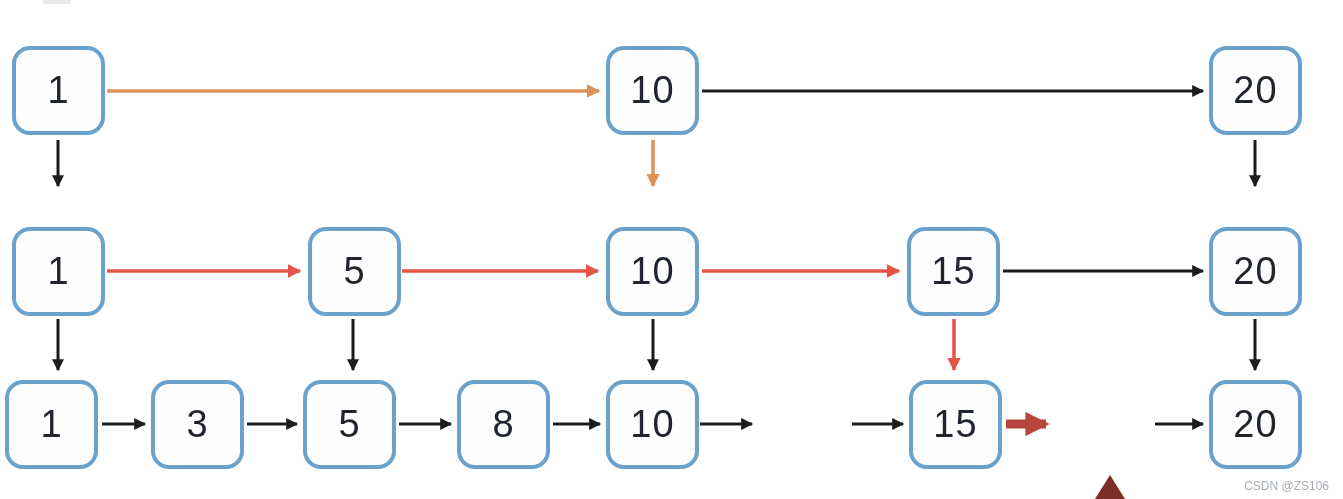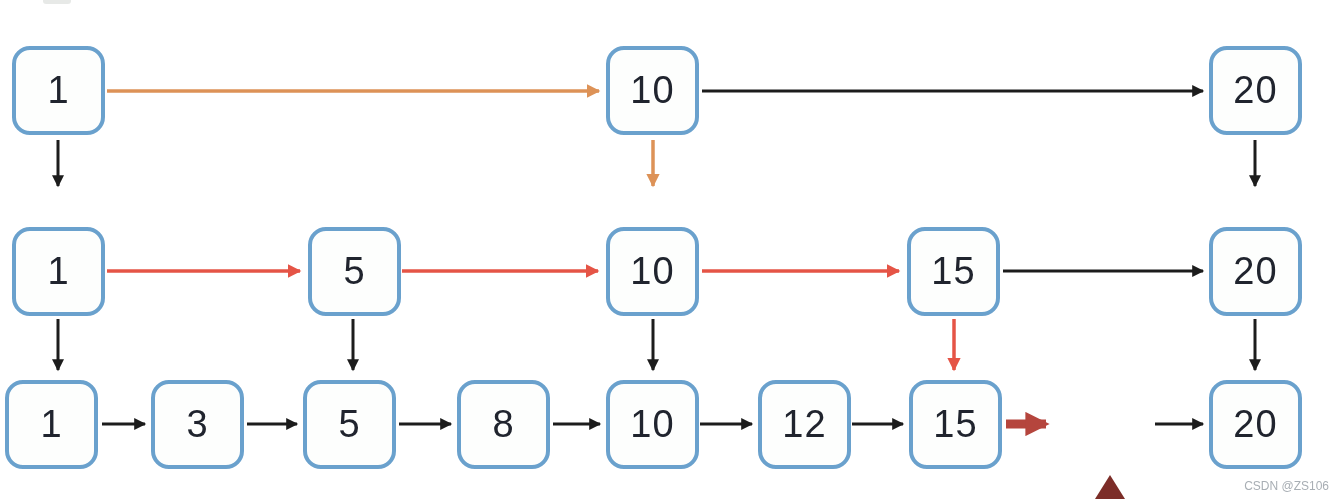--- a/index.html
+++ b/index.html
@@ -104,19 +104,18 @@
   <div class="node" style="left:308px;top:227px">5</div>
   <div class="node" style="left:606px;top:227px">10</div>
   <div class="node" style="left:907px;top:227px">15</div>
   <div class="node" style="left:1209px;top:227px">20</div>
 
   <div class="node" style="left:5px;top:380px">1</div>
   <div class="node" style="left:151px;top:380px">3</div>
   <div class="node" style="left:303px;top:380px">5</div>
   <div class="node" style="left:457px;top:380px">8</div>
   <div class="node" style="left:606px;top:380px">10</div>
-  <div class="node" style="left:758px;top:380px">12</div>
   <div class="node" style="left:909px;top:380px">15</div>
   <div class="node" style="left:1209px;top:380px">20</div>
 
   <div class="watermark">CSDN @ZS106</div>
 
 </div>
 
 </body></html>

